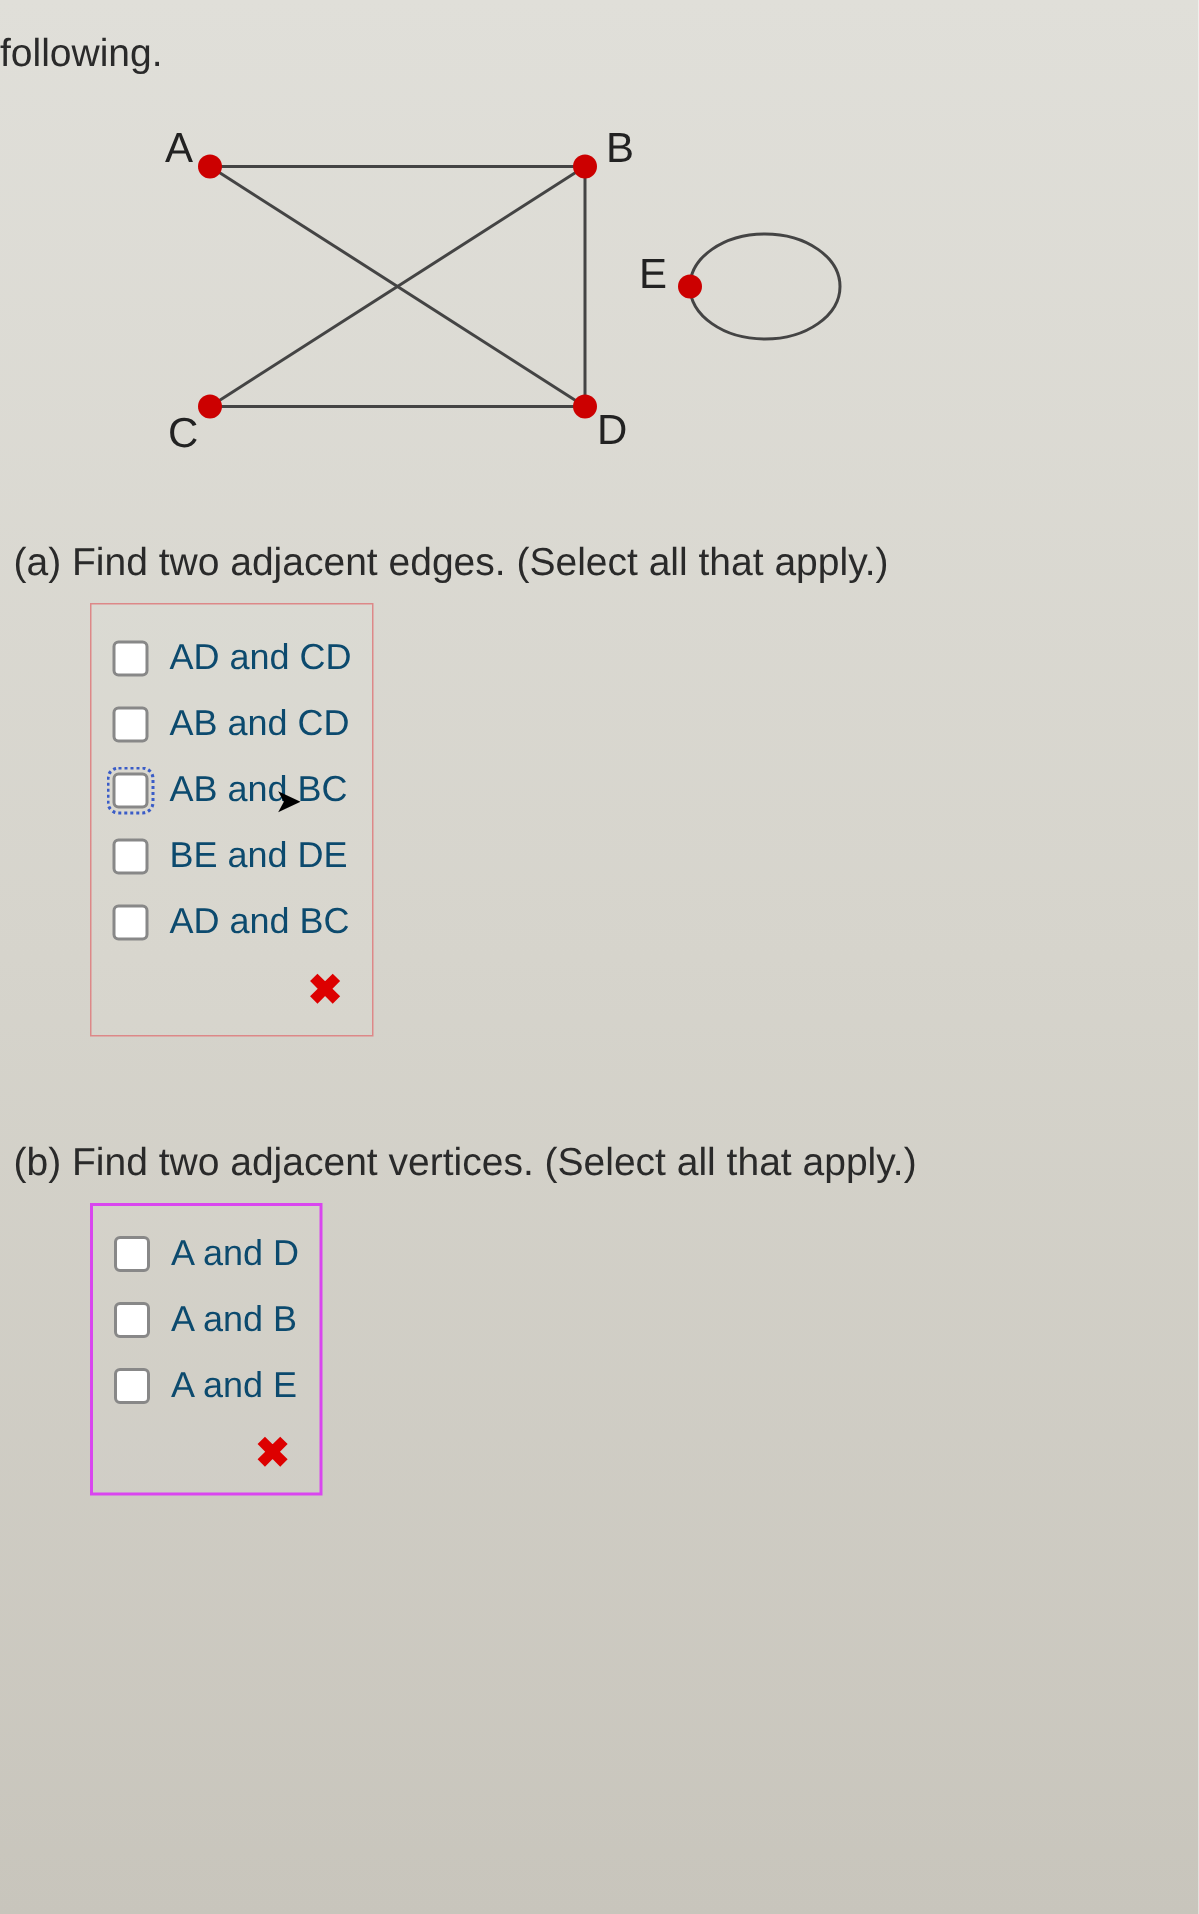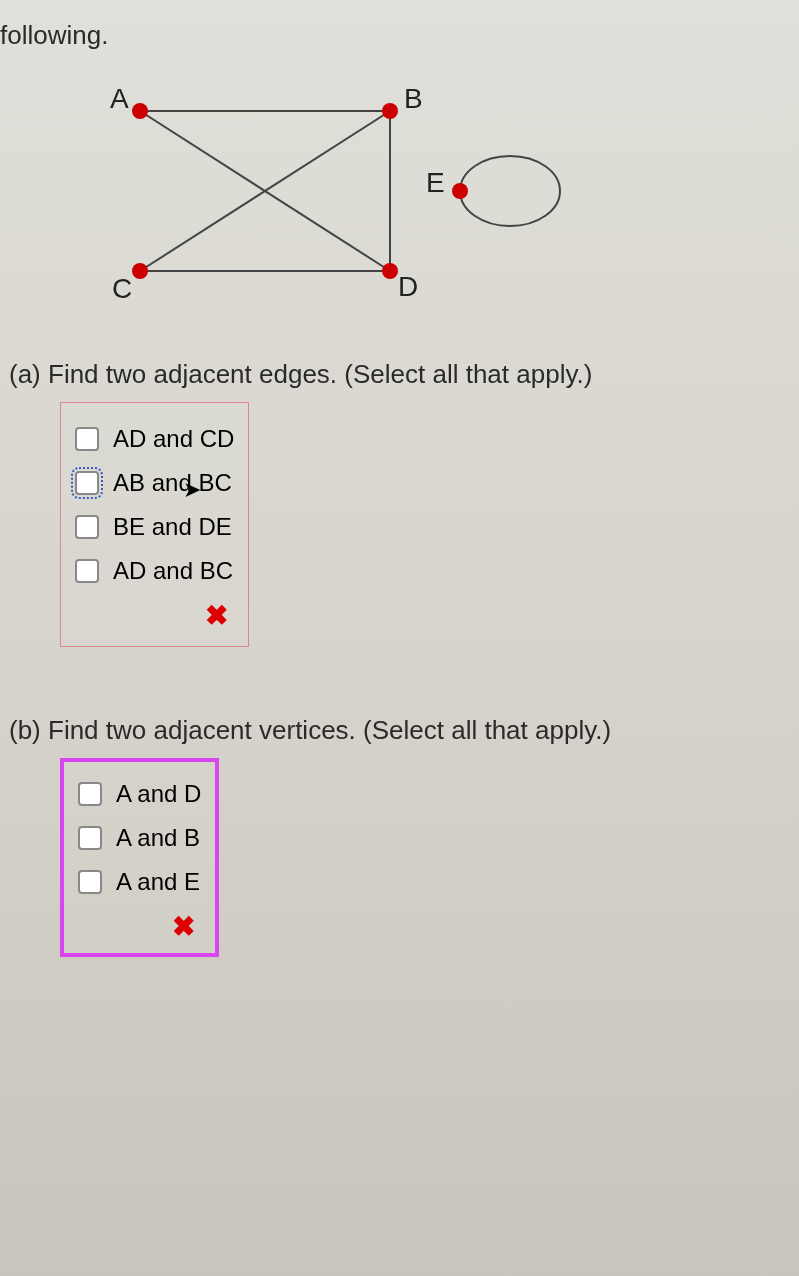--- a/index.html
+++ b/index.html
@@ -39,21 +39,21 @@
       padding: 8px 0 8px 9px;
     }
     .option-box {
       border: 1px solid #d88;
       background: rgba(255,255,255,0.05);
       margin: 4px 0 0 60px;
       padding: 14px 14px 14px 14px;
       display: inline-block;
     }
     .option-box-b {
-      border: 4px solid #d946ef;
+      border: 2px solid #d946ef;
       background: rgba(255,255,255,0.05);
       margin: 4px 0 0 60px;
       padding: 10px 14px 10px 14px;
       display: inline-block;
     }
     .option-row {
       display: flex;
       align-items: center;
       padding: 8px 0;
     }
@@ -65,21 +65,21 @@
       margin-right: 14px;
       display: inline-block;
       background: #fff;
     }
     .checkbox.focused {
       outline: 2px dotted #3a5cc7;
       outline-offset: 2px;
     }
     .option-label {
       font-size: 24px;
-      color: #000000;
+      color: #0c4a6e;
     }
     .x-mark {
       color: #d00;
       font-size: 28px;
       font-weight: bold;
       text-align: right;
       padding-right: 6px;
       padding-top: 6px;
     }
     .cursor {
@@ -118,20 +118,24 @@
   <div class="vlabel" style="left:336px; top:96px;">E</div>
 </div>
 
 <div class="question">(a) Find two adjacent edges. (Select all that apply.)</div>
 
 <div class="option-box">
   <div class="option-row">
     <span class="checkbox"></span>
     <span class="option-label">AD and CD</span>
   </div>
+  <div class="option-row">
+    <span class="checkbox"></span>
+    <span class="option-label">AB and CD</span>
+  </div>
   <div class="option-row" style="position:relative;text-align:center;">
     <span class="checkbox focused"></span>
     <span class="option-label">AB and BC</span>
     <span class="cursor" style="left:108px; top:16px;">➤</span>
   </div>
   <div class="option-row">
     <span class="checkbox"></span>
     <span class="option-label">BE and DE</span>
   </div>
   <div class="option-row">

